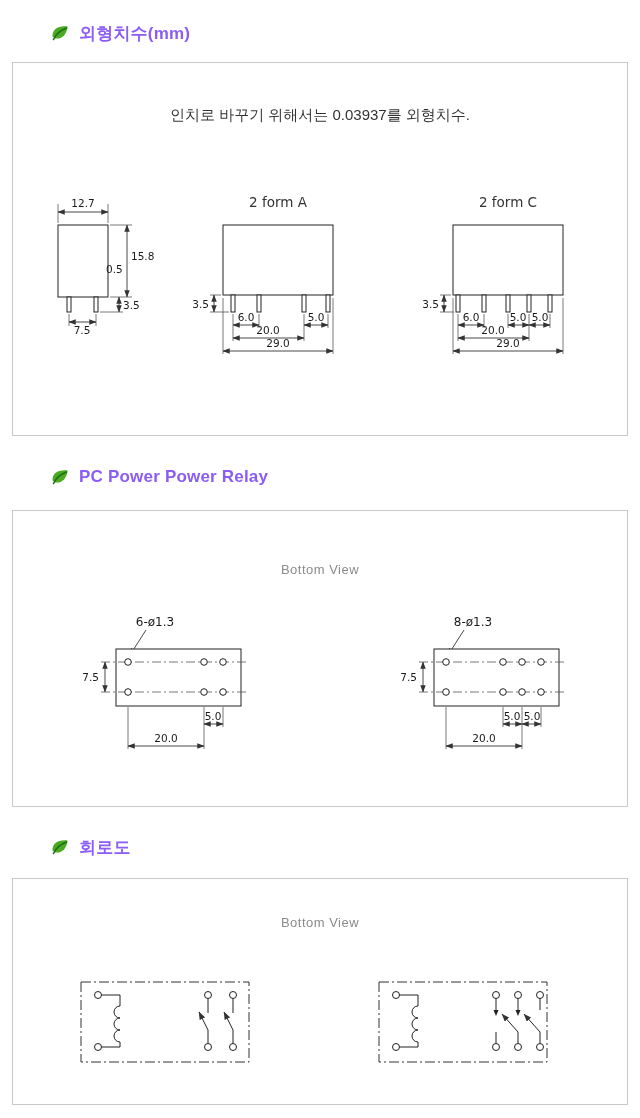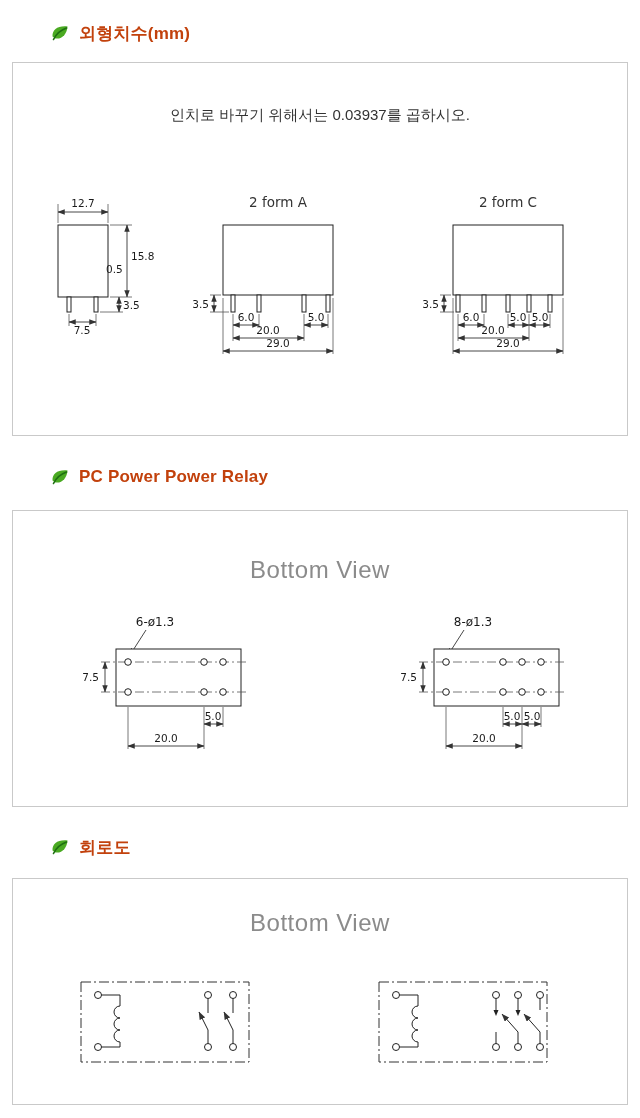--- a/index.html
+++ b/index.html
@@ -2,35 +2,35 @@
 <html><head>
 <meta charset="utf-8">
 <style>
   html,body { margin:0; padding:0; background:#ffffff; }
   body {
     width:640px; min-height:1118px;
     font-family:"Liberation Sans","DejaVu Sans",sans-serif;
     color:#333;
   }
   .sec-head { display:flex; align-items:center; gap:9px; margin-left:50px; height:26px; }
-  .sec-title { font-size:17px; font-weight:bold; color:#c2410c; letter-spacing:0.2px; }
+  .sec-title { font-size:17px; font-weight:bold; color:#8b5cf6; letter-spacing:0.2px; }
   .sec-title.underlined { }
   .leaf { width:20px; height:20px; display:inline-block; }
   .panel {
     margin:0 12px; border:1px solid #c9c9c9; background:#fff;
     box-sizing:border-box; overflow:hidden;
   }
   #sec-dim  .sec-head { margin-top:20px; }
   #sec-dim  .panel { margin-top:16px; height:374px; }
   #sec-pcb  .sec-head { margin-top:28px; }
   #sec-pcb  .panel { margin-top:20px; height:297px; }
   #sec-cir  .sec-head { margin-top:27px; }
   #sec-cir  .panel { margin-top:18px; height:227px; }
   .note { margin:42px 16px 0; text-align:center; font-size:15px; color:#333; line-height:19px; }
-  .subtitle { margin:47px 0 0; text-align:center; font-size:24px; color:#8b8b8b; letter-spacing:0.5px; line-height:24px; }
+  .subtitle { margin:47px 0 0; text-align:center; font-size:13px; color:#8b8b8b; letter-spacing:0.5px; line-height:24px; }
   #sec-cir .subtitle { margin-top:32px; }
   svg.drawing { display:block; }
   #svg-dim { margin-top:68px; }
   #svg-pcb { margin-top:17px; }
   #svg-cir { margin-top:25px; }
   
   .draw rect, .draw circle { fill:#ffffff; stroke:#222; stroke-width:1; }
   .draw line, .draw path { stroke:#222; stroke-width:1; fill:none; }
   .draw .ext { stroke:#555; stroke-width:0.8; }
   .draw .dim { stroke:#333; stroke-width:0.9; }
@@ -57,21 +57,21 @@
     <span class="leaf">
       <svg viewBox="0 0 20 20" width="20" height="20">
         <path d="M2.5 13.5 C2 6.5 8 2.5 17.5 3.5 C17 11 12 16.5 5.5 15.5 Z" fill="#4aaa22" stroke="none"></path>
         <path d="M3.5 16.5 C6 11 11 7 16.5 5" stroke="#1e6f12" stroke-width="1.6" fill="none" stroke-linecap="round"></path>
       </svg>
     </span>
     <span class="sec-title">외형치수(mm)</span>
   </div>
 
   <div class="panel">
-    <p class="note">인치로 바꾸기 위해서는 0.03937를 곱하시오.</p>
+    <p class="note">인치로 바꾸기 위해서는 0.03937를 외형치수.</p>
 
     <svg id="svg-dim" class="drawing draw" width="614" height="170" viewBox="0 0 614 170">
 
       <g>
         <rect x="45" y="33" width="50" height="72"></rect>
         <rect x="54" y="105" width="4" height="15"></rect>
         <rect x="81" y="105" width="4" height="15"></rect>
 
         <line class="ext" x1="45" y1="12" x2="45" y2="31"></line>
         <line class="ext" x1="95" y1="12" x2="95" y2="31"></line>

